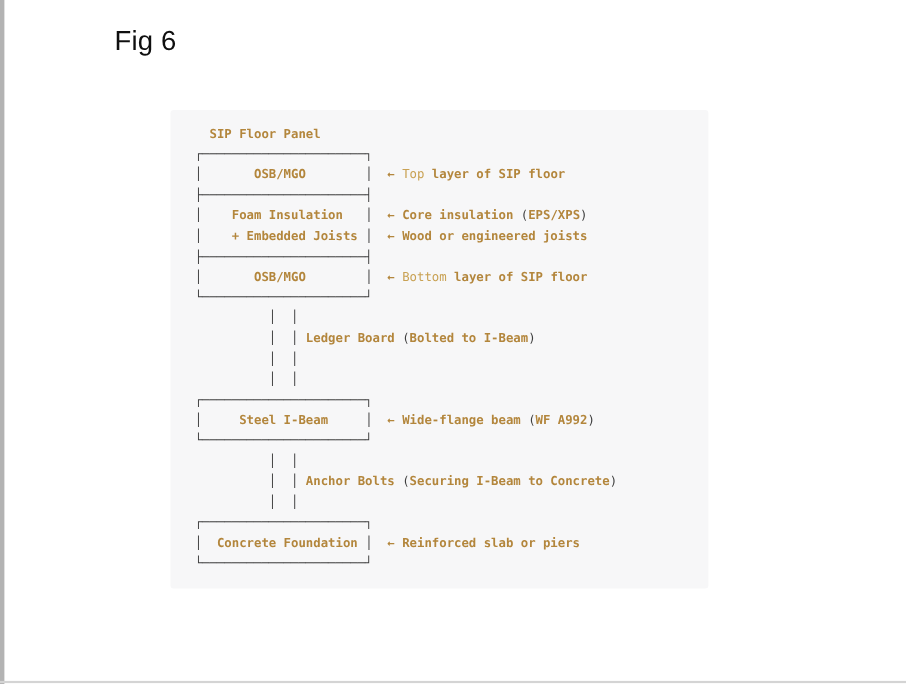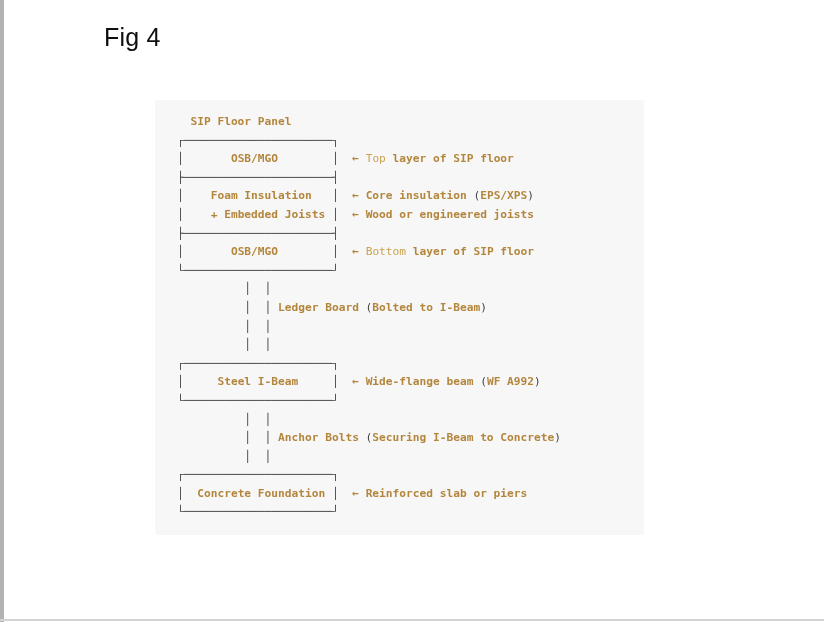--- a/index.html
+++ b/index.html
@@ -45,19 +45,19 @@
   }
   .c-s  { color: var(--c-s,  #3e3e3e); }  
   .c-g  { color: var(--c-g,  #b3863c); font-weight: bold; }  
   .c-g2 { color: var(--c-g2, #c9a254); }  
 </style>
 </head>
 <body>
 
 <div class="left-strip"></div>
 
-<h1 class="fig-label">Fig 4</h1>
+<h1 class="fig-label">Fig 6</h1>
 
 <div class="code-panel">
   <pre class="ascii"><div><span class="c-g">  SIP Floor Panel</span></div><div><span class="c-s">┌──────────────────────┐</span></div><div><span class="c-s">│</span><span class="c-g">       OSB/MGO        </span><span class="c-s">│</span><span class="c-g">  ← </span><span class="c-g2">Top</span><span class="c-g"> layer of SIP floor</span></div><div><span class="c-s">├──────────────────────┤</span></div><div><span class="c-s">│</span><span class="c-g">    Foam Insulation   </span><span class="c-s">│</span><span class="c-g">  ← Core insulation </span><span class="c-s">(</span><span class="c-g">EPS/XPS</span><span class="c-s">)</span></div><div><span class="c-s">│</span><span class="c-g">    + Embedded Joists </span><span class="c-s">│</span><span class="c-g">  ← Wood or engineered joists</span></div><div><span class="c-s">├──────────────────────┤</span></div><div><span class="c-s">│</span><span class="c-g">       OSB/MGO        </span><span class="c-s">│</span><span class="c-g">  ← </span><span class="c-g2">Bottom</span><span class="c-g"> layer of SIP floor</span></div><div><span class="c-s">└──────────────────────┘</span></div><div><span class="c-s">          │  │</span></div><div><span class="c-s">          │  │ </span><span class="c-g">Ledger Board </span><span class="c-s">(</span><span class="c-g">Bolted to I-Beam</span><span class="c-s">)</span></div><div><span class="c-s">          │  │</span></div><div><span class="c-s">          │  │</span></div><div><span class="c-s">┌──────────────────────┐</span></div><div><span class="c-s">│</span><span class="c-g">     Steel I-Beam     </span><span class="c-s">│</span><span class="c-g">  ← Wide-flange beam </span><span class="c-s">(</span><span class="c-g">WF A992</span><span class="c-s">)</span></div><div><span class="c-s">└──────────────────────┘</span></div><div><span class="c-s">          │  │</span></div><div><span class="c-s">          │  │ </span><span class="c-g">Anchor Bolts </span><span class="c-s">(</span><span class="c-g">Securing I-Beam to Concrete</span><span class="c-s">)</span></div><div><span class="c-s">          │  │</span></div><div><span class="c-s">┌──────────────────────┐</span></div><div><span class="c-s">│</span><span class="c-g">  Concrete Foundation </span><span class="c-s">│</span><span class="c-g">  ← Reinforced slab or piers</span></div><div><span class="c-s">└──────────────────────┘</span></div></pre>
 </div>
 
 <div class="bottom-line"></div>
 
 </body></html>

